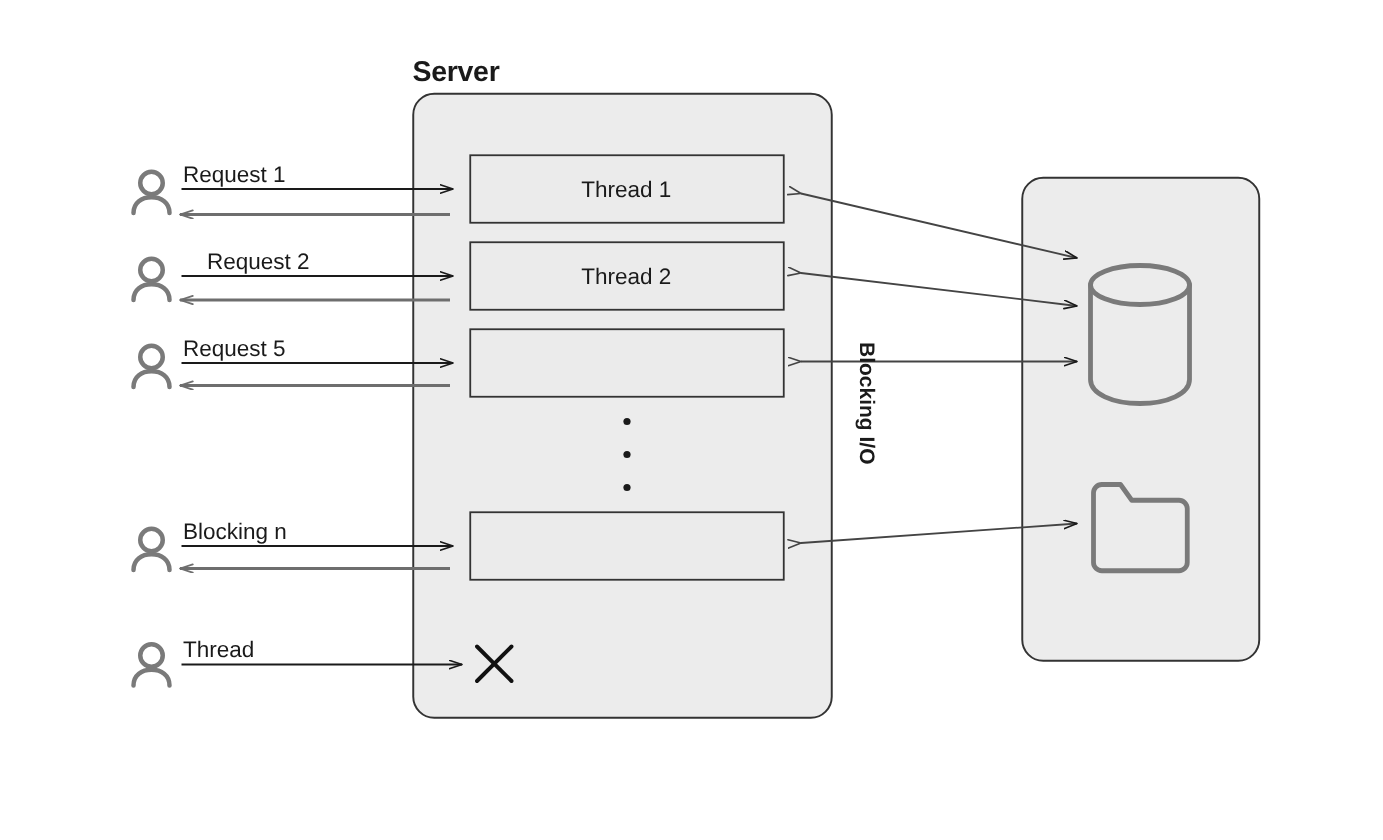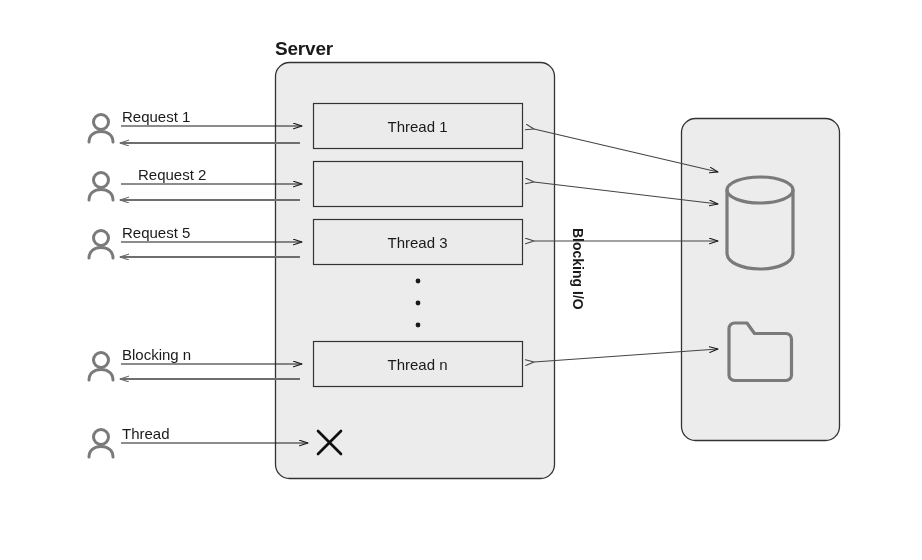--- a/index.html
+++ b/index.html
@@ -177,22 +177,21 @@
       <line x1="534" y1="241" x2="718" y2="241" stroke="#444444" stroke-width="1.2" marker-end="url(#arrowDark)" marker-start="url(#arrowDarkStart)"></line>
     </g>
     <g>
       <line x1="534" y1="362" x2="718" y2="349" stroke="#444444" stroke-width="1.2" marker-end="url(#arrowDark)" marker-start="url(#arrowDarkStart)"></line>
     </g>
   </svg>
 
   <div class="txt server-title" style="left:275px; top:39px;">Server</div>
 
   <div class="thread-label txt" style="left:313px; top:119px; width:209px;">Thread 1</div>
-  <div class="thread-label txt" style="left:313px; top:235px; width:209px;">Thread 3</div>
-  <div class="thread-label txt" style="left:313px; top:357px; width:209px;">Thread n</div>
+  <div class="thread-label txt" style="left:313px; top:177px; width:209px;">Thread 2</div>
 
   <div class="txt request-label" style="left:122px; top:109px;">Request 1</div>
   <div class="txt request-label" style="left:138px; top:167px;">Request 2</div>
   <div class="txt request-label" style="left:122px; top:225px;">Request 5</div>
   <div class="txt request-label" style="left:122px; top:347px;">Blocking n</div>
   <div class="txt request-label" style="left:122px; top:426px;">Thread</div>
 
   <div class="txt blocking-label" style="left:585px; top:228px;">Blocking I/O</div>
 
 </div>

